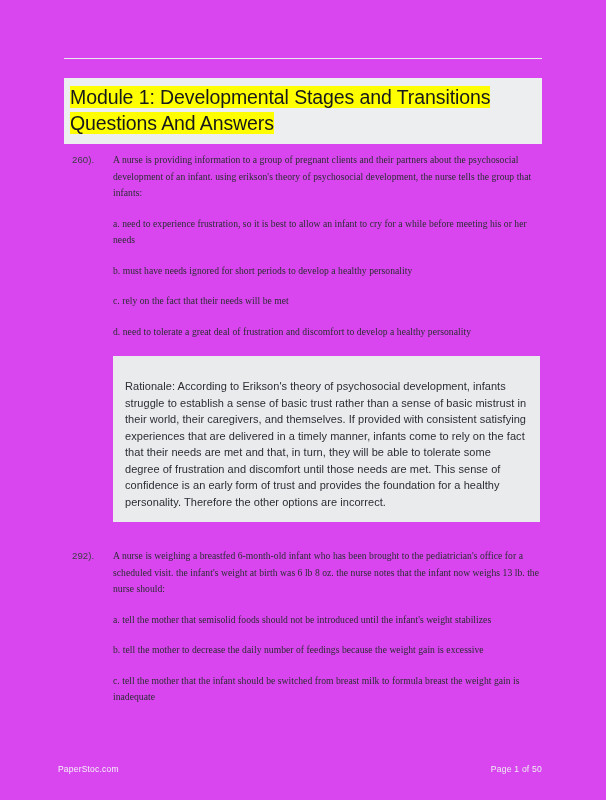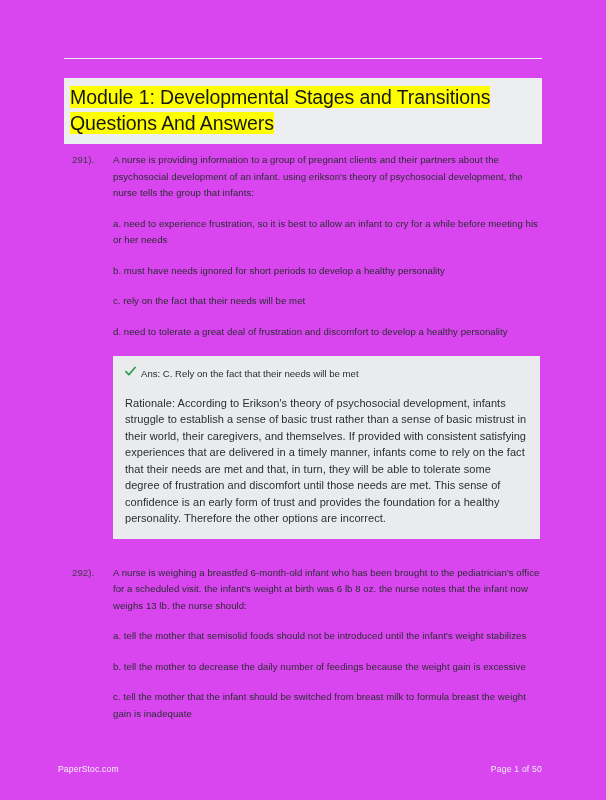--- a/index.html
+++ b/index.html
@@ -73,20 +73,21 @@
   }
   .qbody {
     margin-left: 41px;
   }
   .para {
     font-size: 9.6px;
     line-height: 16.5px;
     color: #2a2d32;
     margin: 0;
     letter-spacing: 0.05px;
+    font-family: Liberation Serif, serif;
   }
   .para + .para {
     margin-top: 14px;
   }
   .answer-box {
     margin-left: 41px;
     margin-top: 16px;
     background: #e9ebed;
     padding: 10px 12px 12px 12px;
     box-sizing: border-box;
@@ -153,37 +154,29 @@
 
   <div class="top-rule"></div>
 
   <div class="title-band">
     <span class="title-text">Module 1: Developmental Stages and Transitions Questions And Answers</span>
   </div>
 
   <div class="content">
 
     <div class="qblock">
-      <div class="qnum">291).</div>
+      <div class="qnum">260).</div>
       <div class="qbody">
         <p class="para">A nurse is providing information to a group of pregnant clients and their partners about the psychosocial development of an infant. using erikson's theory of psychosocial development, the nurse tells the group that infants:</p>
         <p class="para">a. need to experience frustration, so it is best to allow an infant to cry for a while before meeting his or her needs</p>
         <p class="para">b. must have needs ignored for short periods to develop a healthy personality</p>
         <p class="para">c. rely on the fact that their needs will be met</p>
         <p class="para">d. need to tolerate a great deal of frustration and discomfort to develop a healthy personality</p>
       </div>
       <div class="answer-box">
-        <div class="ans-line">
-          <span class="check-icon">
-            <svg width="11" height="11" viewBox="0 0 12 12" aria-hidden="true">
-              <path d="M1 6.2 L4.2 9.4 L11 1.6" fill="none" stroke="#2e9e4f" stroke-width="1.9" stroke-linecap="round" stroke-linejoin="round"></path>
-            </svg>
-          </span>
-          <span>Ans: C. Rely on the fact that their needs will be met</span>
-        </div>
         <p class="rationale">Rationale: According to Erikson's theory of psychosocial development, infants struggle to establish a sense of basic trust rather than a sense of basic mistrust in their world, their caregivers, and themselves. If provided with consistent satisfying experiences that are delivered in a timely manner, infants come to rely on the fact that their needs are met and that, in turn, they will be able to tolerate some degree of frustration and discomfort until those needs are met. This sense of confidence is an early form of trust and provides the foundation for a healthy personality. Therefore the other options are incorrect.</p>
       </div>
     </div>
 
     <div class="gap-between-q"></div>
 
     <div class="qblock">
       <div class="qnum">292).</div>
       <div class="qbody">
         <p class="para">A nurse is weighing a breastfed 6-month-old infant who has been brought to the pediatrician's office for a scheduled visit. the infant's weight at birth was 6 lb 8 oz. the nurse notes that the infant now weighs 13 lb. the nurse should:</p>

